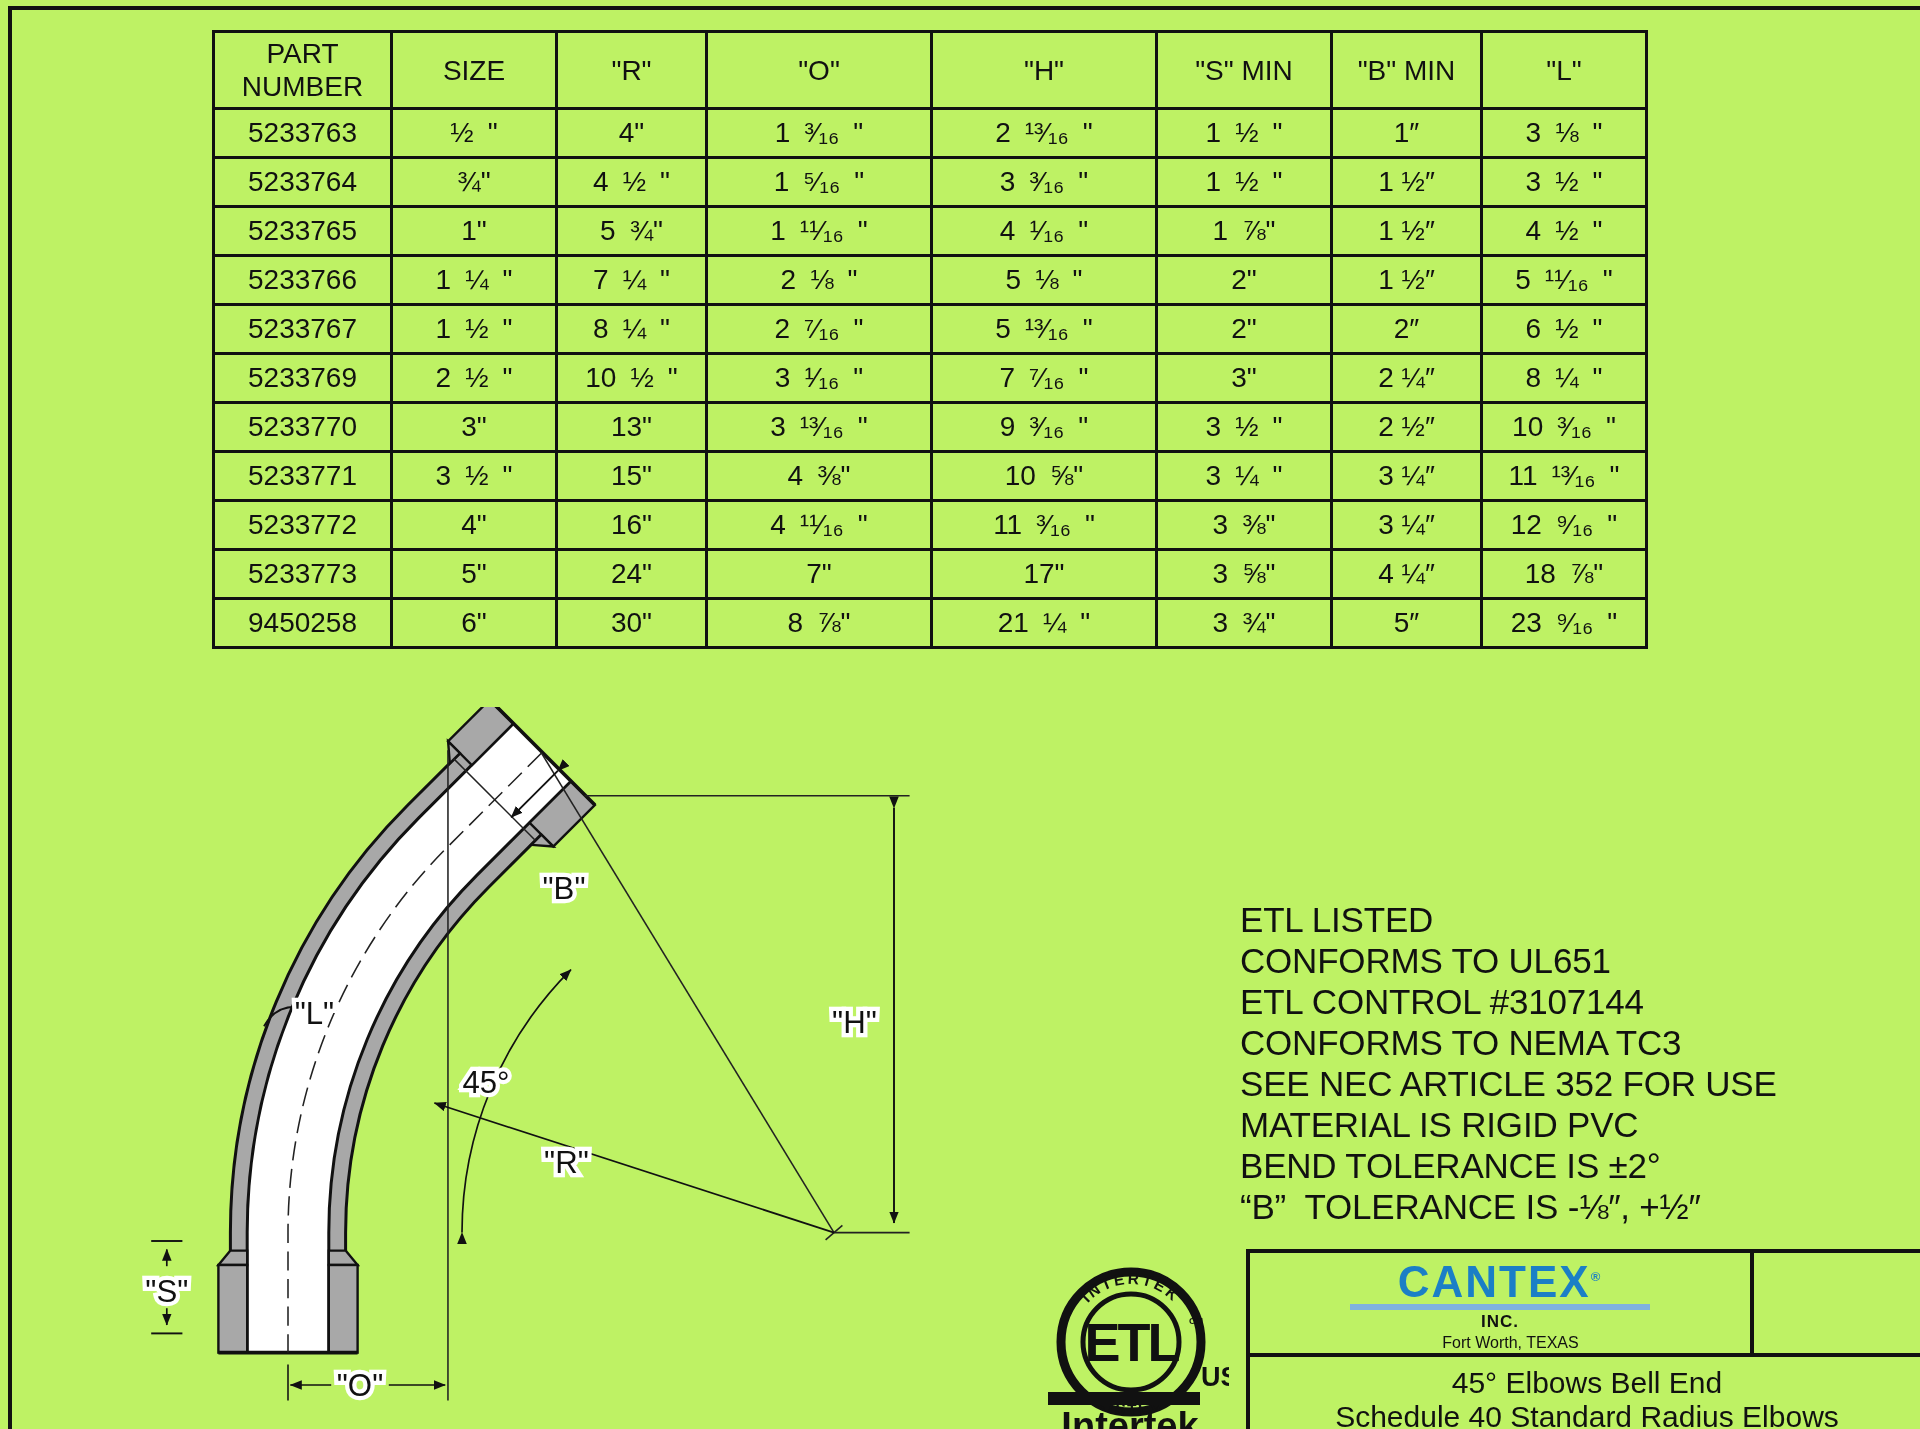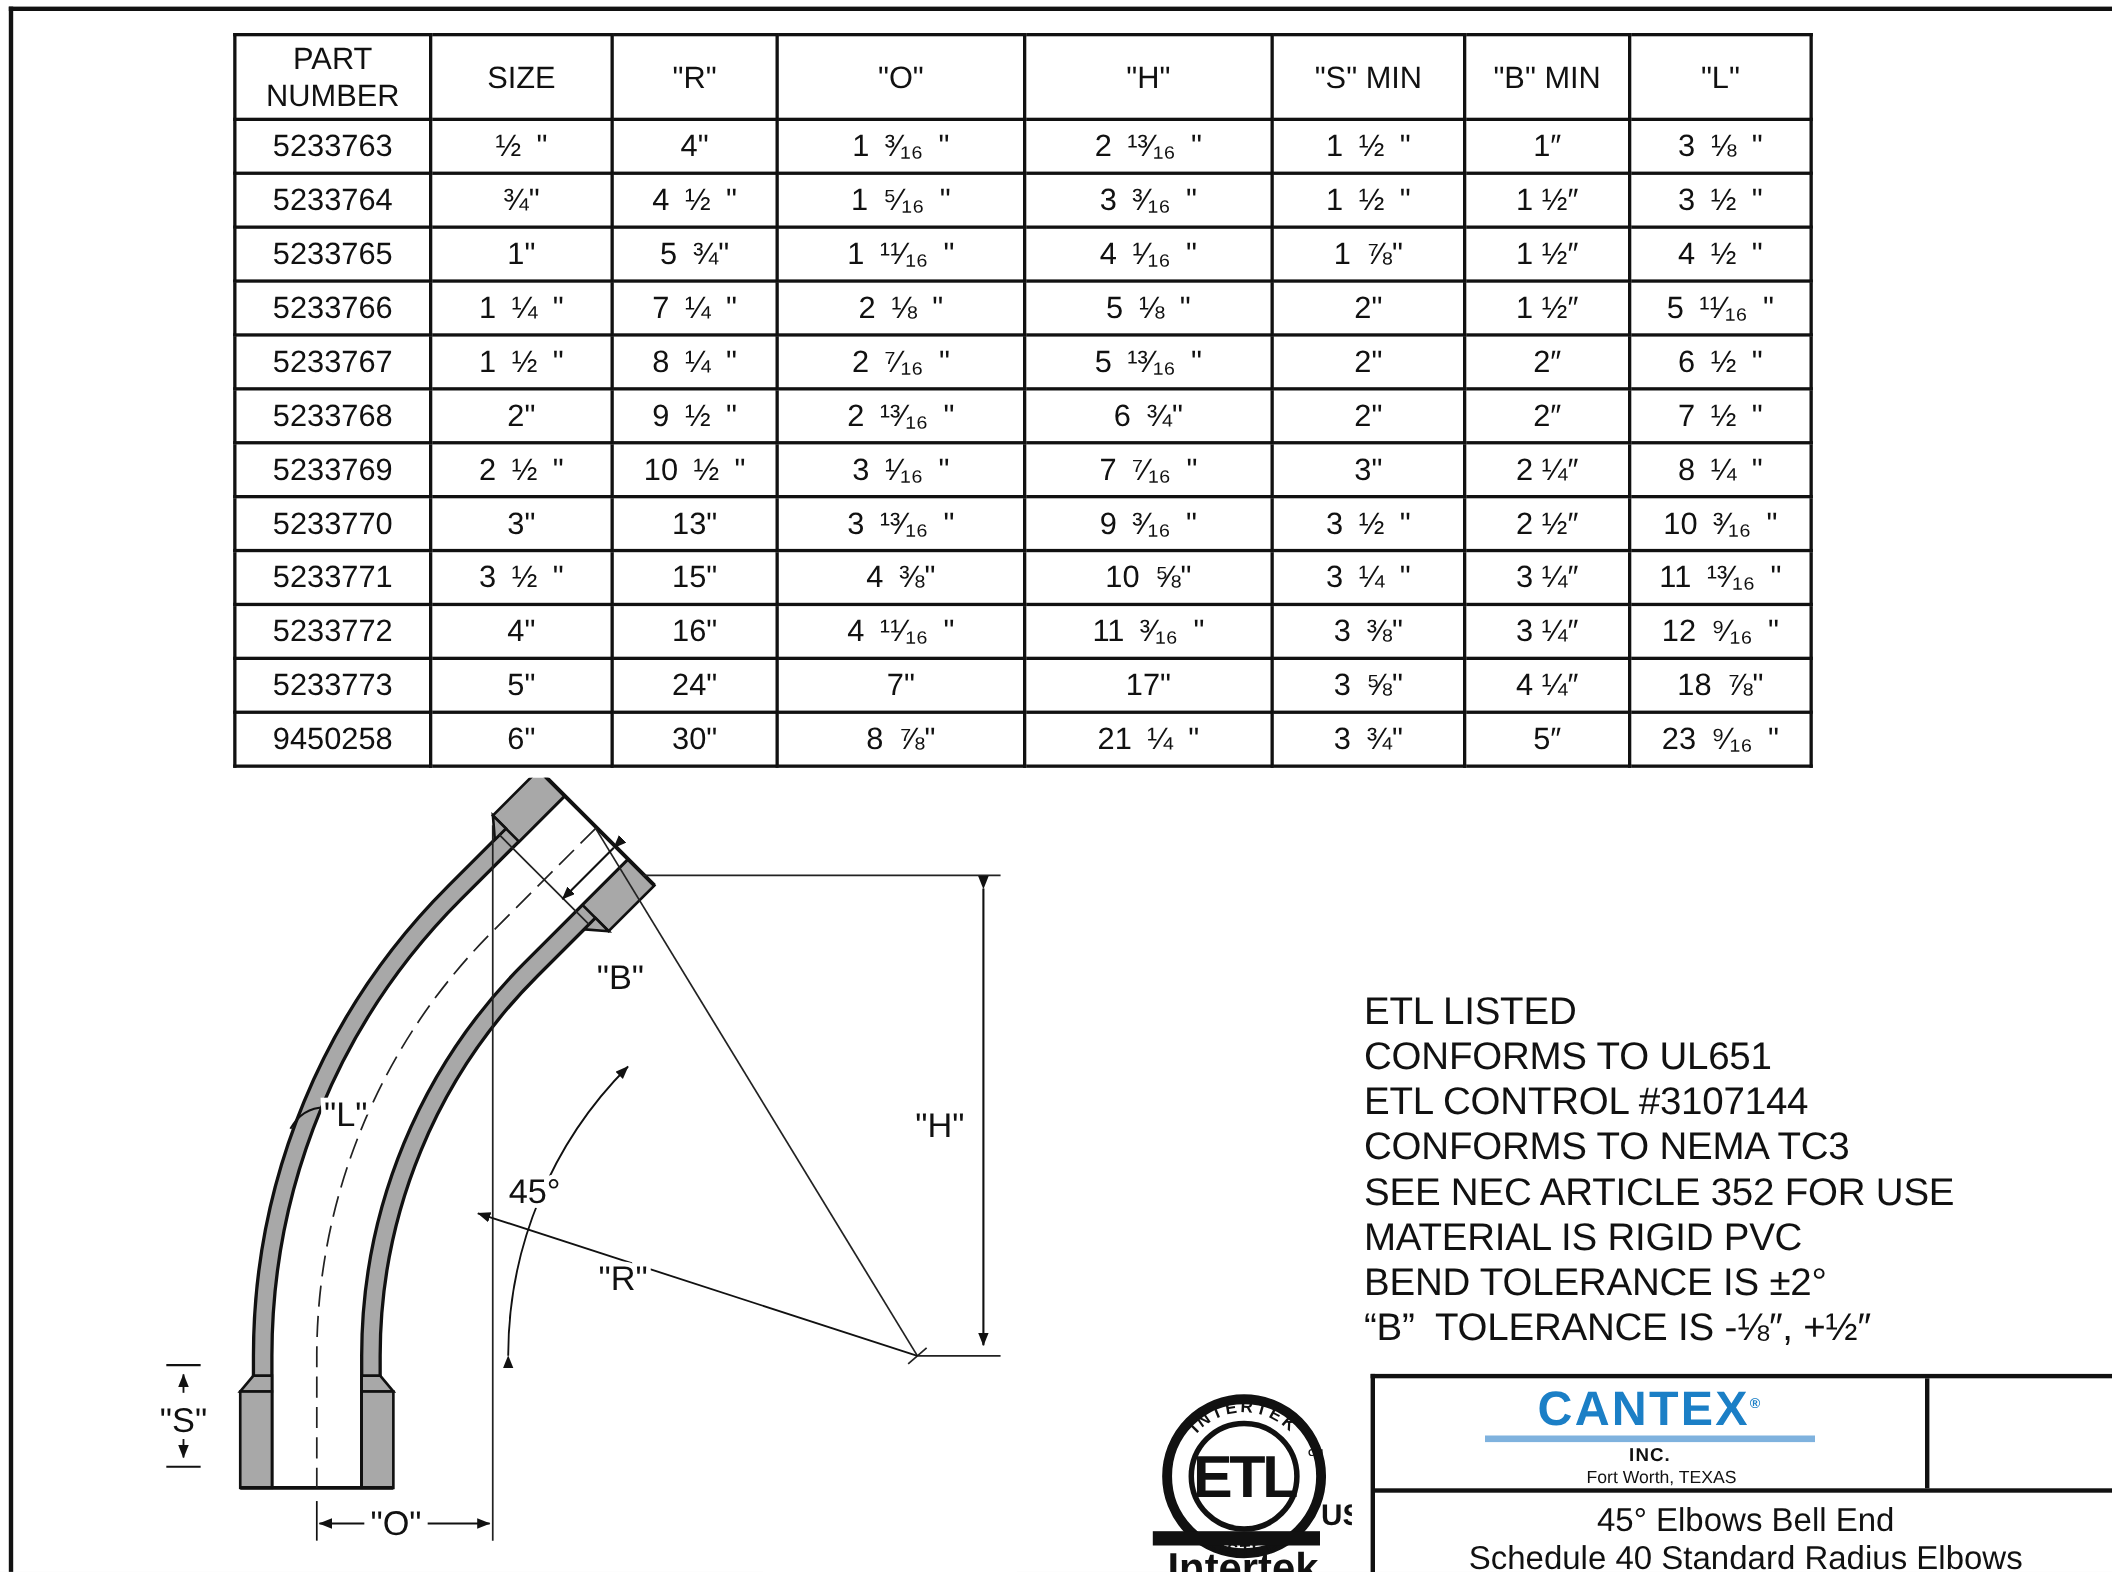--- a/index.html
+++ b/index.html
@@ -1,16 +1,16 @@
 <!DOCTYPE html>
 <html><head>
 <meta charset="utf-8">
 <style>
   html,body{margin:0;padding:0;background:#e8e8e8;}
-  #page{position:relative;width:1920px;height:1429px;background:#ffffff;overflow:hidden;
+  #page{position:relative;width:1920px;height:1429px;background:#bef264;overflow:hidden;
         font-family:"Liberation Sans","DejaVu Sans",sans-serif;color:#111;}
   .frame{position:absolute;background:#111;}
   
   #specs{position:absolute;left:212px;top:30px;border-collapse:collapse;table-layout:fixed;}
   #specs th,#specs td{border:3px solid #111;text-align:center;vertical-align:middle;
         font-size:28px;font-weight:400;padding:0 4px;}
   #specs th{height:74px;white-space:pre-line;line-height:33px;}
   #specs td{height:46px;}
   
   #notes{position:absolute;left:1240px;top:899px;width:640px;}
@@ -115,30 +115,20 @@
           <td>5233767</td>
           <td>1 ½ "</td>
           <td>8 ¼ "</td>
           <td>2 ⁷⁄₁₆ "</td>
           <td>5 ¹³⁄₁₆ "</td>
           <td>2"</td>
           <td>2″</td>
           <td>6 ½ "</td>
         </tr>
         <tr>
-          <td>5233768</td>
-          <td>2"</td>
-          <td>9 ½ "</td>
-          <td>2 ¹³⁄₁₆ "</td>
-          <td>6 ¾"</td>
-          <td>2"</td>
-          <td>2″</td>
-          <td>7 ½ "</td>
-        </tr>
-        <tr>
           <td>5233769</td>
           <td>2 ½ "</td>
           <td>10 ½ "</td>
           <td>3 ¹⁄₁₆ "</td>
           <td>7 ⁷⁄₁₆ "</td>
           <td>3"</td>
           <td>2 ¼″</td>
           <td>8 ¼ "</td>
         </tr>
         <tr>

